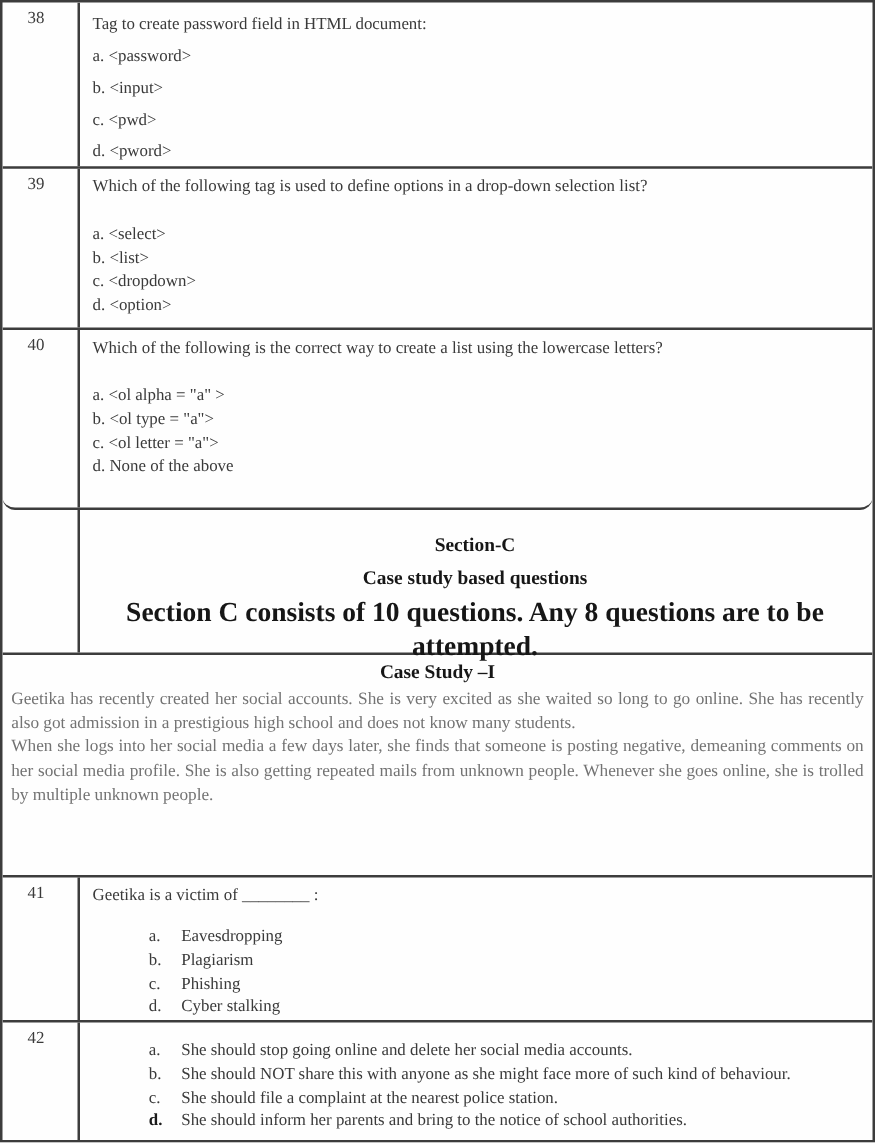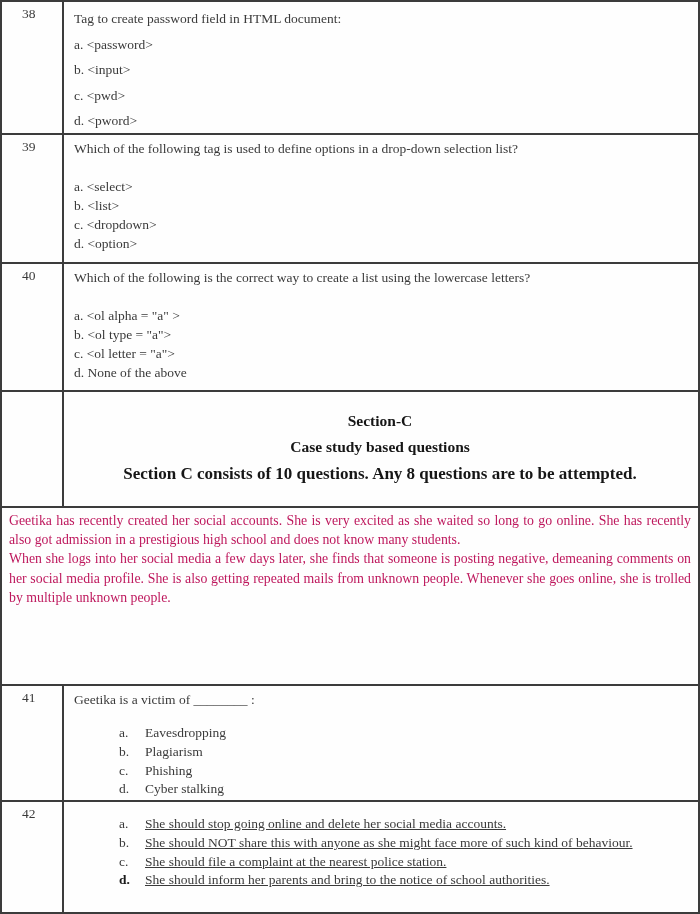--- a/index.html
+++ b/index.html
@@ -28,71 +28,71 @@
     font-size: 13.5px;
   }
   .content-cell {
     flex: 1;
     box-sizing: border-box;
     padding: 4px 12px 0 10px;
     font-size: 13.5px;
   }
   .h-q38 { height: 133px; }
   .h-q39 { height: 129px; }
-  .h-q40 { height: 128px; }
+  .h-q40 { height: 144px; border-radius: 10px; }
   .h-section { height: 116px; }
   .h-case { height: 178px; }
   .h-q41 { height: 116px; }
   .h-q42 { height: 131px; }
 
   .spaced .q-text, .spaced .opt-line { line-height: 25.5px; }
   .tight  .q-text, .tight .opt-line  { line-height: 19px; }
   .tight .spacer { height: 19px; }
 
   .section-cell { text-align: center; padding-top: 16px; color: #161616; }
   .sec-line-1, .sec-line-2 {
     font-weight: bold; font-size: 15.5px; line-height: 26px;
   }
-  .sec-line-3 { font-weight: bold; font-size: 17px; line-height: 27px; }
+  .sec-line-3 { font-weight: bold; font-size: 22px; line-height: 27px; }
 
   .case-cell {
     flex: 1;
     box-sizing: border-box;
     padding: 3px 7px 0 7px;
     font-size: 13.8px;
   }
   .case-title {
     text-align: center;
     font-weight: bold;
     font-size: 15.5px;
     color: #161616;
     line-height: 22px;
   }
   .case-para {
     text-align: justify;
     line-height: 19.2px;
-    color: #be185d;
+    color: #737373;
   }
   .case-note {
     font-weight: bold;
     color: #1b1b1b;
     margin-top: 20px;
     line-height: 19px;
   }
 
   .copt-list { margin-top: 15px; }
   .copt-list-q42 { margin-top: 9px; }
   .copt { display: flex; line-height: 18.8px; }
   .opt-letter {
     flex: 0 0 26px;
     margin-left: 45px;
   }
   .opt-letter.bold-letter { font-weight: bold; color: #1b1b1b; }
   .opt-text { flex: 0 1 auto; }
-  .opt-text-narrow { max-width: 502px; text-decoration: underline; }
+  .opt-text-narrow { max-width: 502px; }
 </style>
 </head>
 <body>
 
 <div class="page">
 
   <div class="row h-q38">
     <div class="num-cell">38</div>
     <div class="content-cell spaced">
       <div class="q-text">Tag to create password field in HTML document:</div>
@@ -131,20 +131,21 @@
     <div class="num-cell"></div>
     <div class="content-cell section-cell">
       <div class="sec-line-1">Section-C</div>
       <div class="sec-line-2">Case study based questions</div>
       <div class="sec-line-3">Section C consists of 10 questions. Any 8 questions are to be attempted.</div>
     </div>
   </div>
 
   <div class="row h-case">
     <div class="case-cell">
+      <div class="case-title">Case Study –I</div>
       <div class="case-para">Geetika has recently created her social accounts. She is very excited as she waited so long to go online. She has recently also got admission in a prestigious high school and does not know many students.</div>
       <div class="case-para">When she logs into her social media a few days later, she finds that someone is posting negative, demeaning comments on her social media profile. She is also getting repeated mails from unknown people. Whenever she goes online, she is trolled by multiple unknown people.</div>
     </div>
   </div>
 
   <div class="row h-q41">
     <div class="num-cell">41</div>
     <div class="content-cell tight">
       <div class="q-text">Geetika is a victim of ________ :</div>
       <div class="copt-list">

